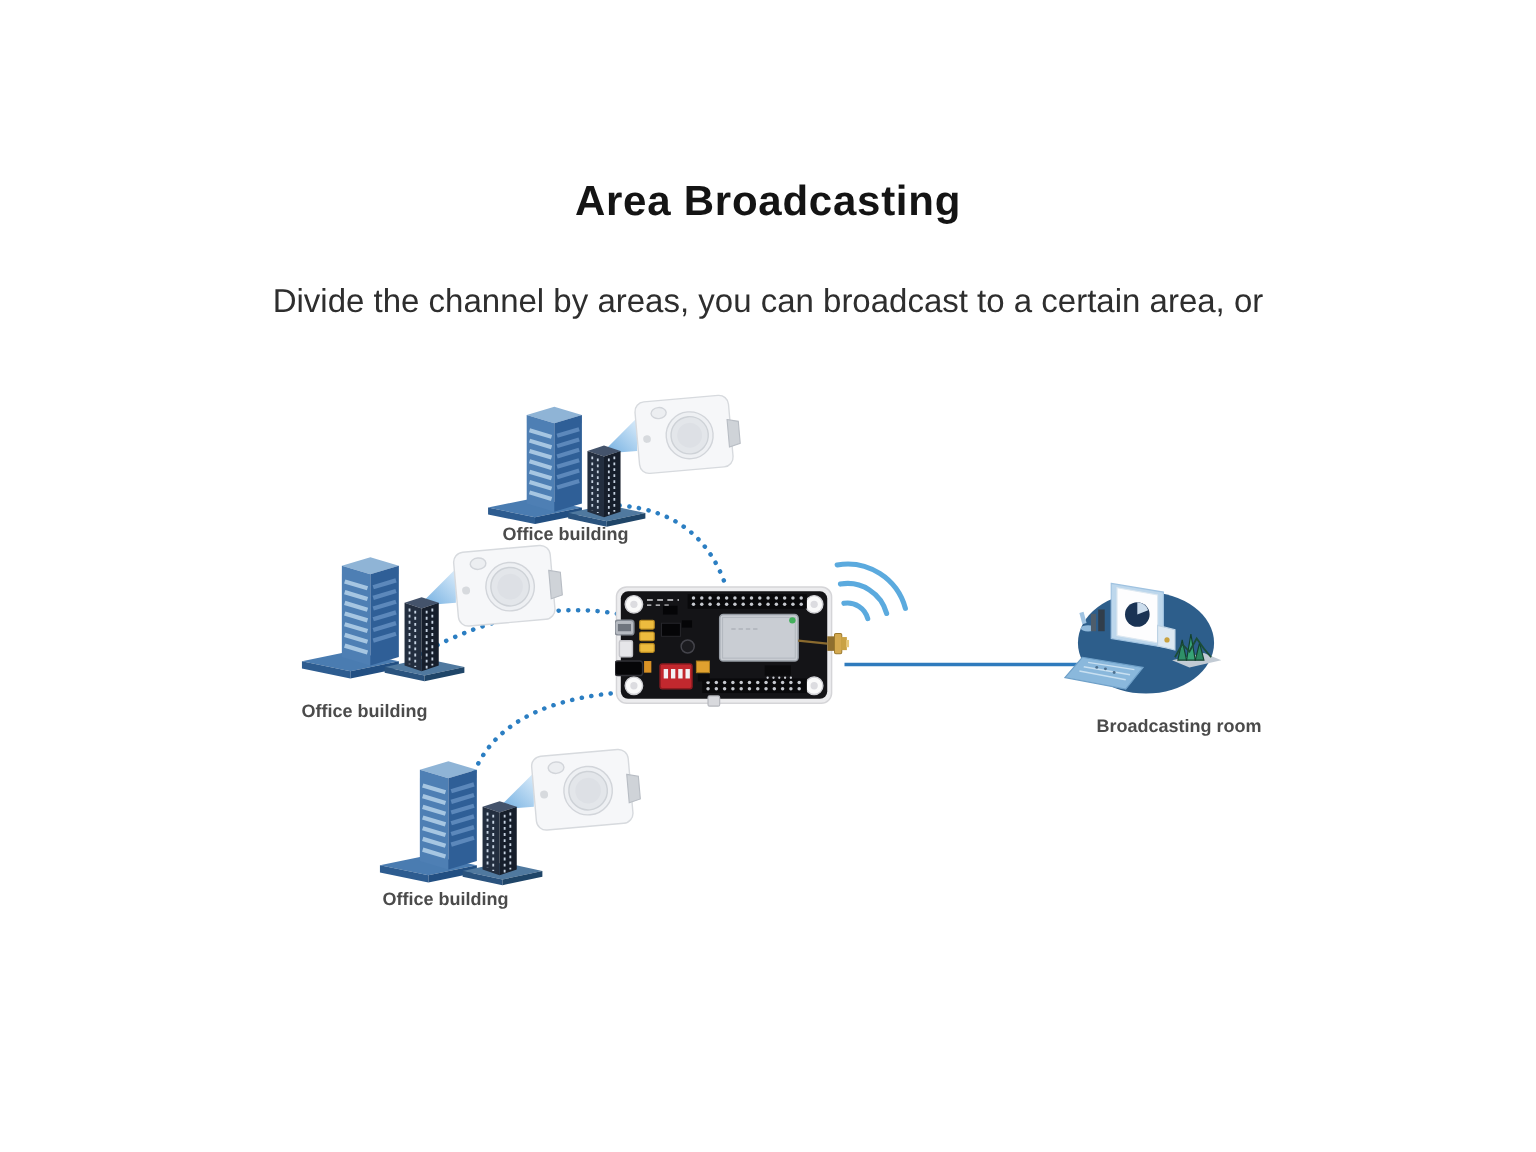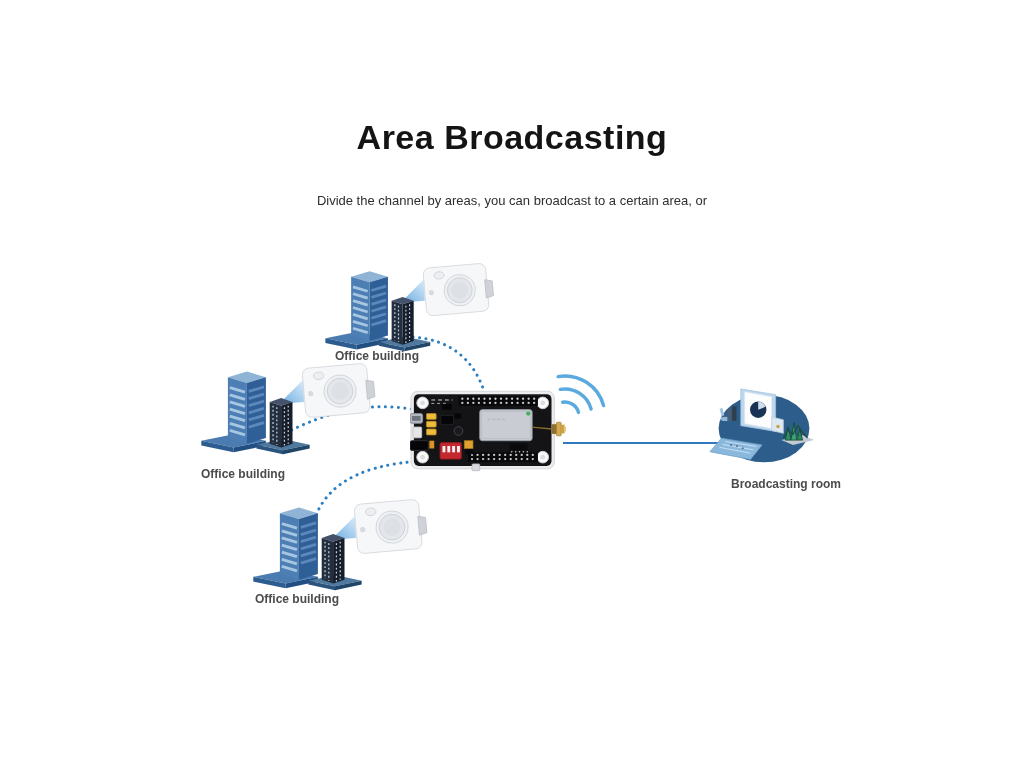--- a/index.html
+++ b/index.html
@@ -1,21 +1,21 @@
 <!DOCTYPE html>
 <html style="--dotted_link: #2b7ec2; --solid_link: #2f7bbd; --wifi_arc: #5baade; --building_blue: #4e7fb4; --room_ellipse: #2d5e8b; --pcb_black: #141417; --dip_switch_red: #c2282e; --antenna_gold: #d4a94f; --title_text: #141414; --body_text: #2e2e2e; --label_text: #4b4b4b;"><head>
 <meta charset="utf-8">
 <style>
   html,body{margin:0;padding:0;background:#ffffff;}
   .canvas{position:relative;width:1024px;height:768px;background:#ffffff;overflow:hidden;
           font-family:"Liberation Sans", sans-serif;}
   .page-title{position:absolute;left:0;top:118px;width:1024px;margin:0;text-align:center;
-          font-size:34px;font-weight:700;letter-spacing:.5px;color:var(--title_text,#141414);}
+          font-size:28px;font-weight:700;letter-spacing:.5px;color:var(--title_text,#141414);}
   .subtitle{position:absolute;left:0;top:186px;width:1024px;text-align:center;
-          font-size:13px;line-height:30px;color:var(--body_text,#2e2e2e);}
+          font-size:22px;line-height:30px;color:var(--body_text,#2e2e2e);}
   .illus{position:absolute;}
   .label{position:absolute;width:140px;text-align:center;font-size:12px;font-weight:700;
           color:var(--label_text,#4b4b4b);}
   .connections{position:absolute;left:0;top:0;width:1024px;height:768px;pointer-events:none;}
   .dotted{fill:none;stroke:var(--dotted_link,#2b7ec2);stroke-width:3;
           stroke-dasharray:0.1 6.4;stroke-linecap:round;}
   .solid-link{fill:none;stroke:var(--solid_link,#2f7bbd);stroke-width:2.2;}
   .wifi{fill:none;stroke:var(--wifi_arc,#5baade);stroke-width:3.4;stroke-linecap:round;}
 </style>
 </head>

